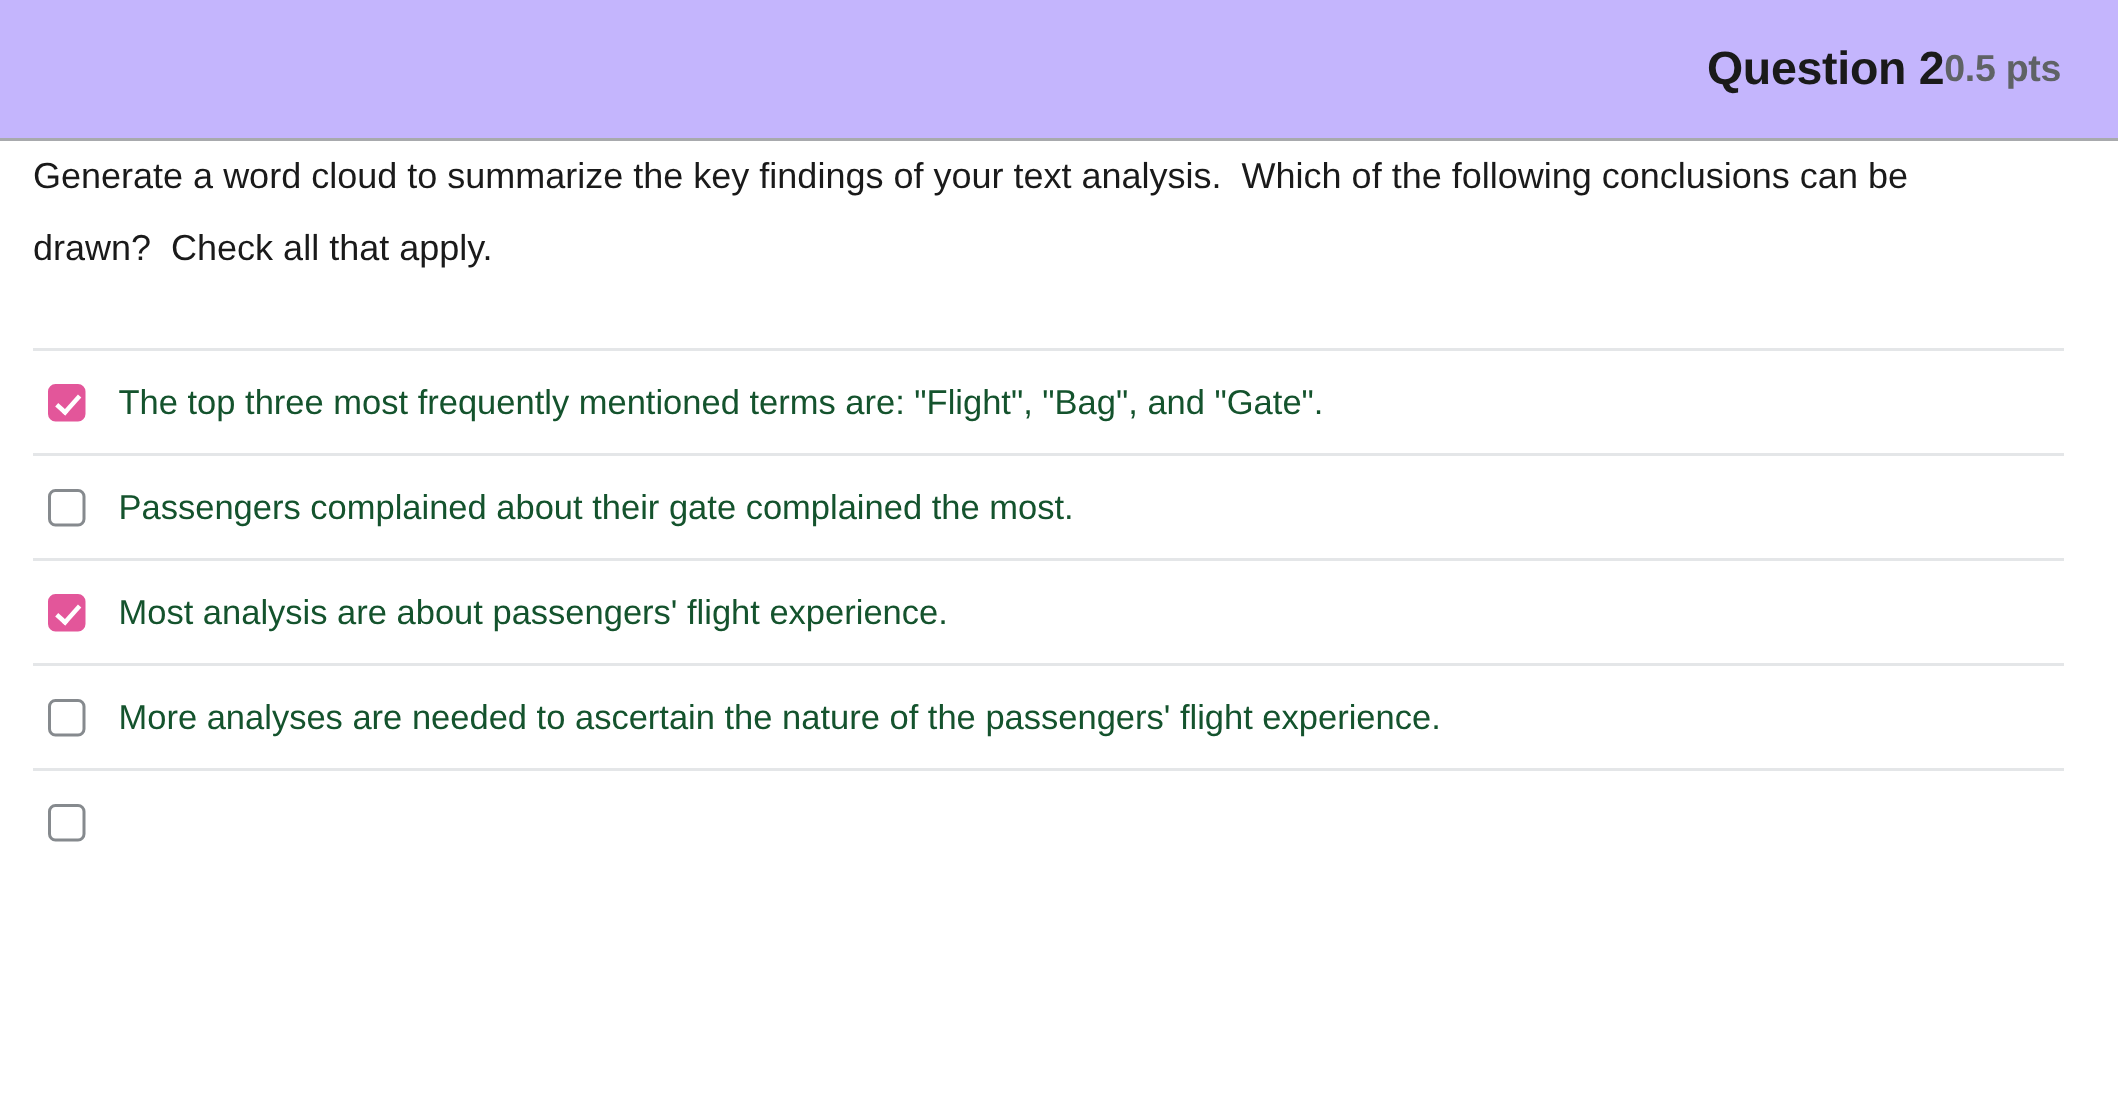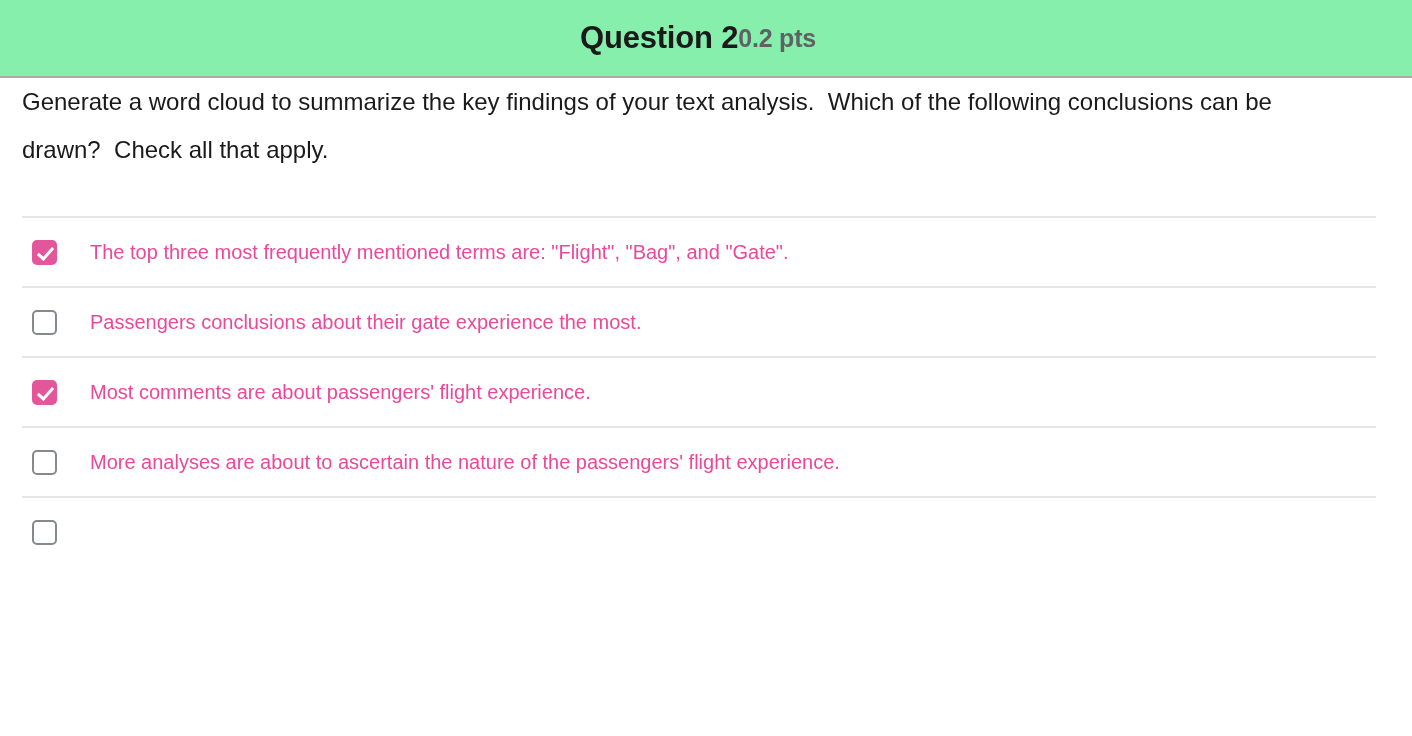--- a/index.html
+++ b/index.html
@@ -11,26 +11,26 @@
   body {
     width: 1412px;
     height: 736px;
     font-family: "Liberation Sans", "DejaVu Sans", sans-serif;
     color: #2d3b45;
     overflow: hidden;
   }
 
   
   .q-header {
-    height: 78px;
-    background: #86efac;
+    height: 94px;
+    background: #c4b5fd;
     border-bottom: 2px solid #a8aaad;
     display: flex;
     align-items: center;
-    justify-content: center;
+    justify-content: flex-end;
     padding: 0 38px 0 22px;
   }
   .q-title {
     font-size: 31px;
     font-weight: bold;
     color: #1a1a1a;
     letter-spacing: -0.2px;
     line-height: 1.1;
   }
   .q-points {
@@ -93,58 +93,57 @@
     position: absolute;
     left: 7px;
     top: 2px;
     width: 6px;
     height: 13px;
     border: solid #ffffff;
     border-width: 0 3px 3px 0;
     transform: rotate(42deg);
   }
   .answer-text {
-    font-size: 20px;
+    font-size: 23px;
     line-height: 1.25;
-    color: #ec4899;
+    color: #14532d;
     white-space: nowrap;
-    margin-left: 11px;
   }
 </style>
 </head>
 <body>
 
 <div class="q-header">
   <div class="q-title">Question 2</div>
-  <div class="q-points">0.2 pts</div>
+  <div class="q-points">0.5 pts</div>
 </div>
 
 <div class="q-body">
   <div class="q-prompt">Generate a word cloud to summarize the key findings of your text analysis.  Which of the following conclusions can be drawn?  Check all that apply.</div>
 
   <div class="answers">
 
     <div class="answer-row">
       <span class="cbox on"></span>
       <span class="answer-text">The top three most frequently mentioned terms are: "Flight", "Bag", and "Gate".</span>
     </div>
 
     <div class="answer-row">
       <span class="cbox off"></span>
-      <span class="answer-text">Passengers conclusions about their gate experience the most.</span>
+      <span class="answer-text">Passengers complained about their gate complained the most.</span>
     </div>
 
     <div class="answer-row">
       <span class="cbox on"></span>
-      <span class="answer-text">Most comments are about passengers' flight experience.</span>
+      <span class="answer-text">Most analysis are about passengers' flight experience.</span>
     </div>
 
     <div class="answer-row">
       <span class="cbox off"></span>
-      <span class="answer-text">More analyses are about to ascertain the nature of the passengers' flight experience.</span>
+      <span class="answer-text">More analyses are needed to ascertain the nature of the passengers' flight experience.</span>
     </div>
 
 
     <div class="answer-row">
       <span class="cbox off"></span>
     </div>
 
   </div>
 </div>
 

